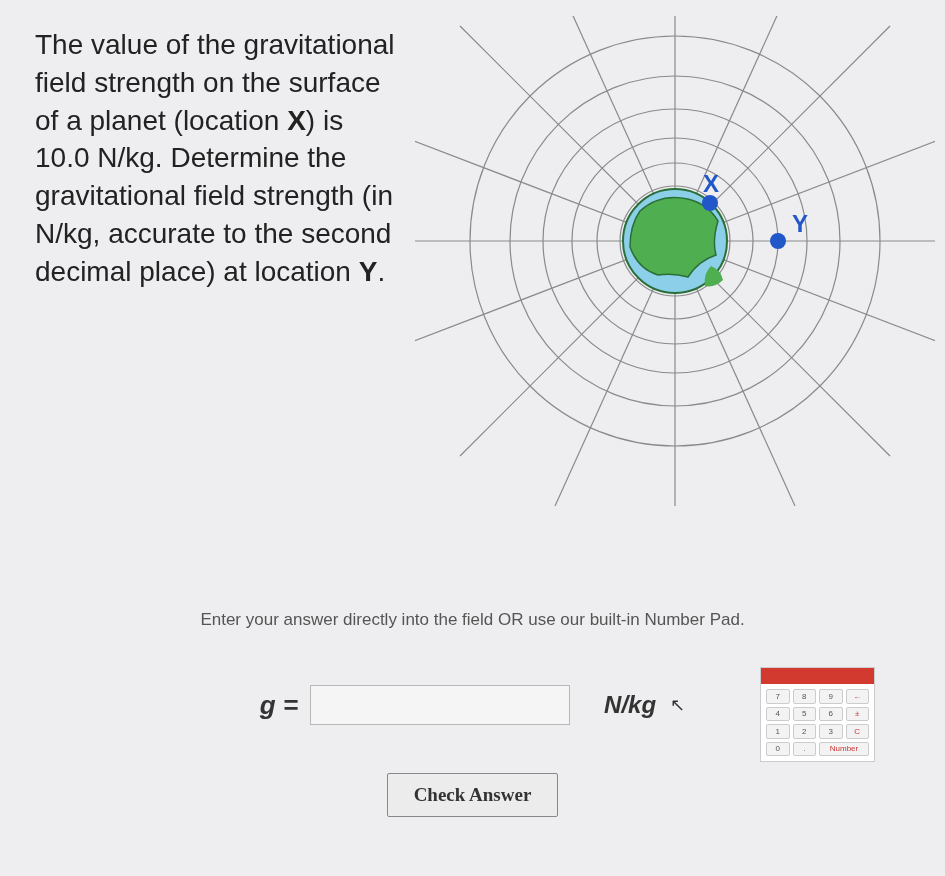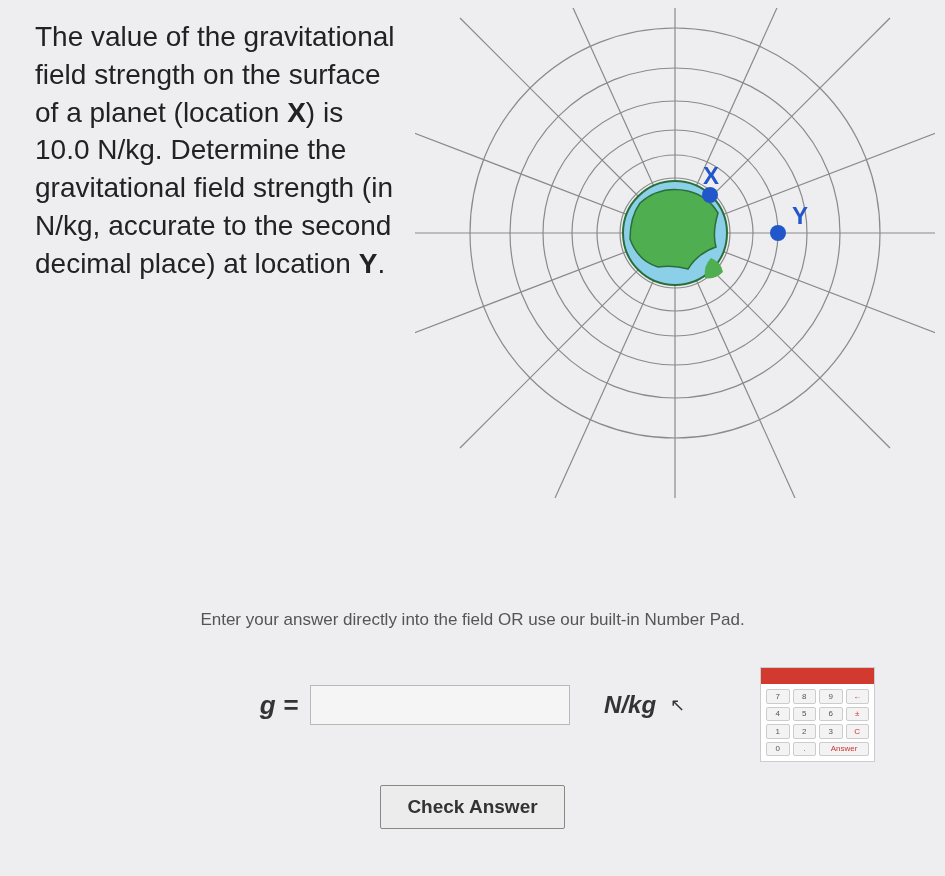--- a/index.html
+++ b/index.html
@@ -7,21 +7,21 @@
     width: 945px;
     height: 876px;
     background: #eeeef0;
     font-family: Arial, Helvetica, sans-serif;
     color: #2a2a2a;
     position: relative;
     overflow: hidden;
   }
   .content-row {
     display: flex;
-    padding: 18px 10px 0 35px;
+    padding: 26px 10px 0 35px;
     gap: 20px;
   }
   .question-text {
     width: 360px;
     font-size: 28px;
     line-height: 1.35;
     color: #222;
   }
   .bold { font-weight: bold; }
   .diagram-wrap {
@@ -87,29 +87,30 @@
     flex-direction: column;
     font-size: 8px;
   }
   .numpad-hdr { height: 16px; background: #d23a2f; }
   .numpad-body { flex: 1; display: grid; grid-template-columns: repeat(4,1fr); grid-template-rows: repeat(4,1fr); gap: 3px; padding: 5px; }
   .numpad-key { background:#f3f3f3; border:1px solid #ccc; border-radius:2px; display:flex; align-items:center; justify-content:center; color:#555;}
   .numpad-key.wide { grid-column: span 2; }
   .numpad-key.red { color: #c33; }
   .check-btn {
     display: inline-block;
-    margin-top: 60px;
+    margin-top: 48px;
     padding: 10px 26px;
     font-size: 19px;
     font-weight: bold;
     color: #333;
     background: #ececec;
     border: 1px solid #888;
     border-radius: 2px;
     cursor: pointer;
+    font-family: Liberation Serif, serif;
   }
 </style>
 </head>
 <body>
 
 <div class="content-row">
   <div class="question-text">
     <span>The value of the gravitational field strength on the surface of a planet (location </span><span class="bold">X</span><span>) is 10.0 N/kg. Determine the gravitational field strength (in N/kg, accurate to the second decimal place) at location </span><span class="bold">Y</span><span>.</span>
   </div>
 
@@ -178,19 +179,19 @@
         <div class="numpad-key">4</div>
         <div class="numpad-key">5</div>
         <div class="numpad-key">6</div>
         <div class="numpad-key red">±</div>
         <div class="numpad-key">1</div>
         <div class="numpad-key">2</div>
         <div class="numpad-key">3</div>
         <div class="numpad-key red">C</div>
         <div class="numpad-key">0</div>
         <div class="numpad-key">.</div>
-        <div class="numpad-key wide red">Answer</div>
+        <div class="numpad-key wide red">Number</div>
       </div>
     </div>
   </div>
 
   <button class="check-btn">Check Answer</button>
 </div>
 
 </body></html>

